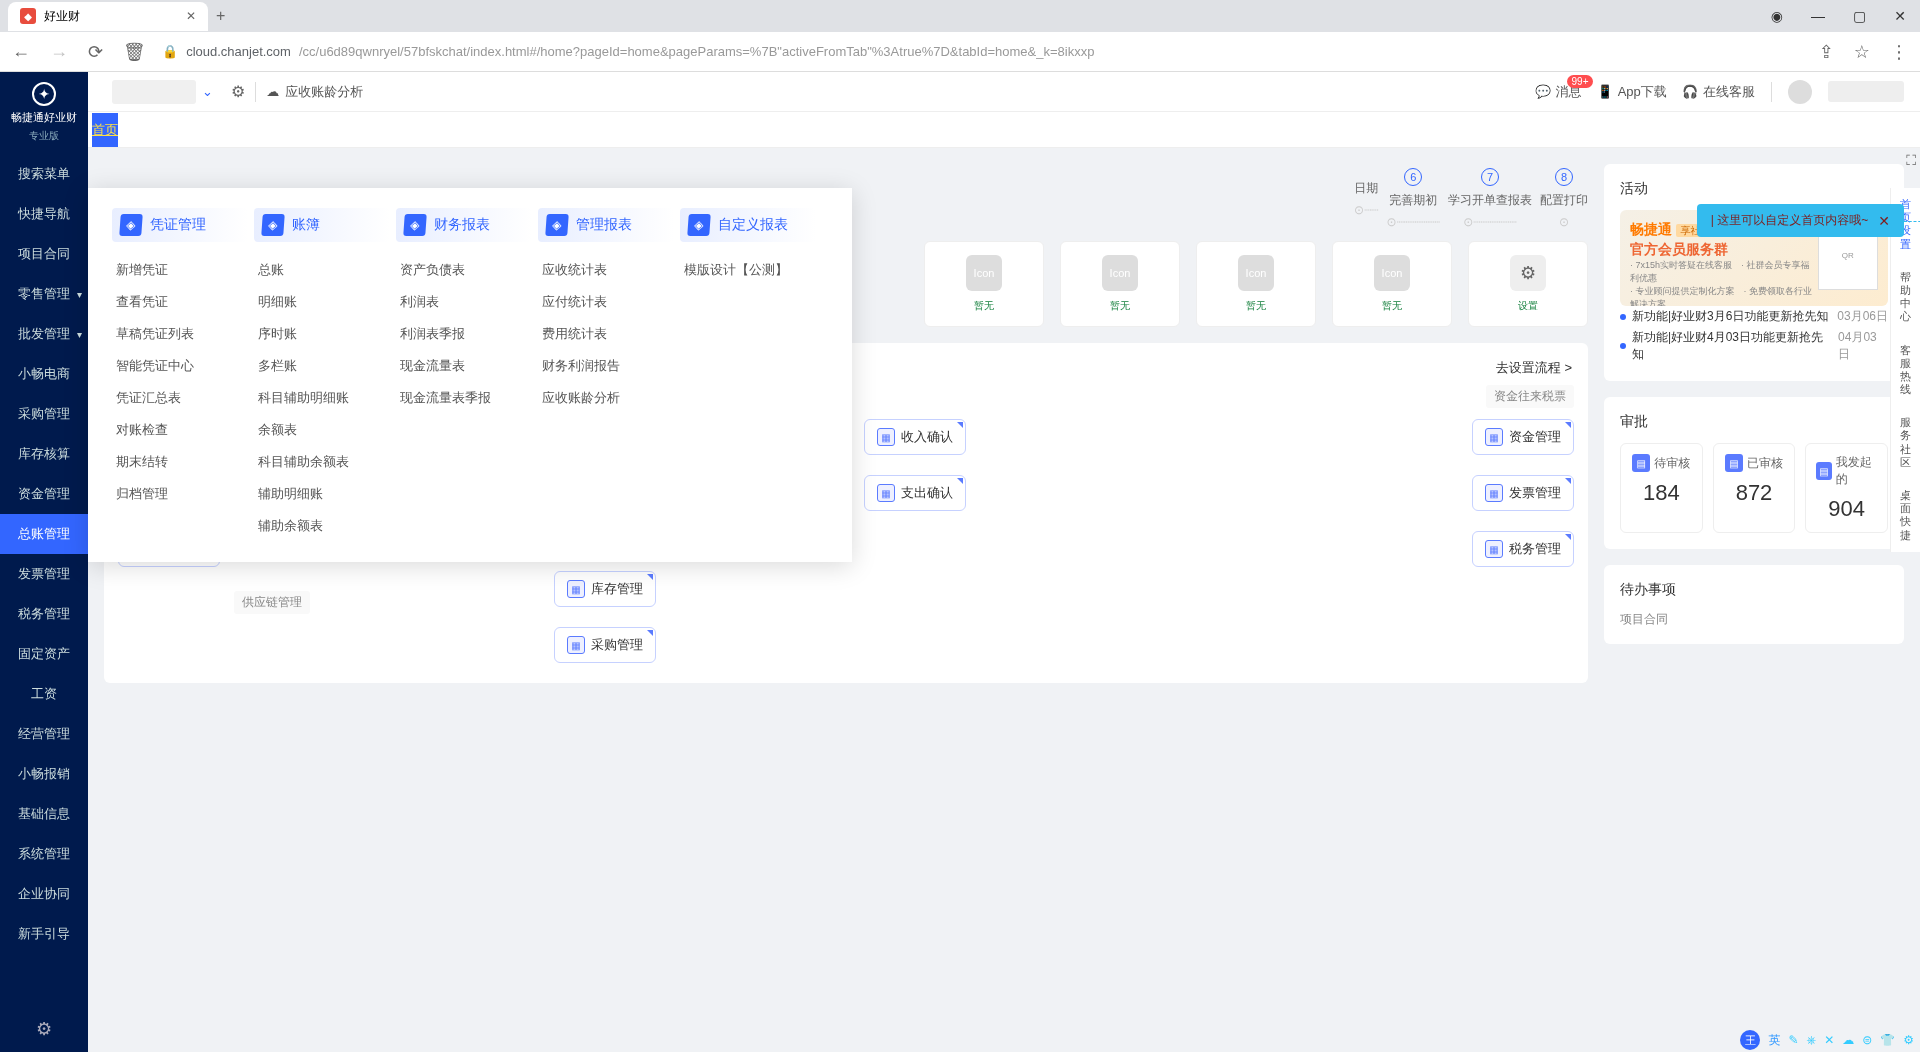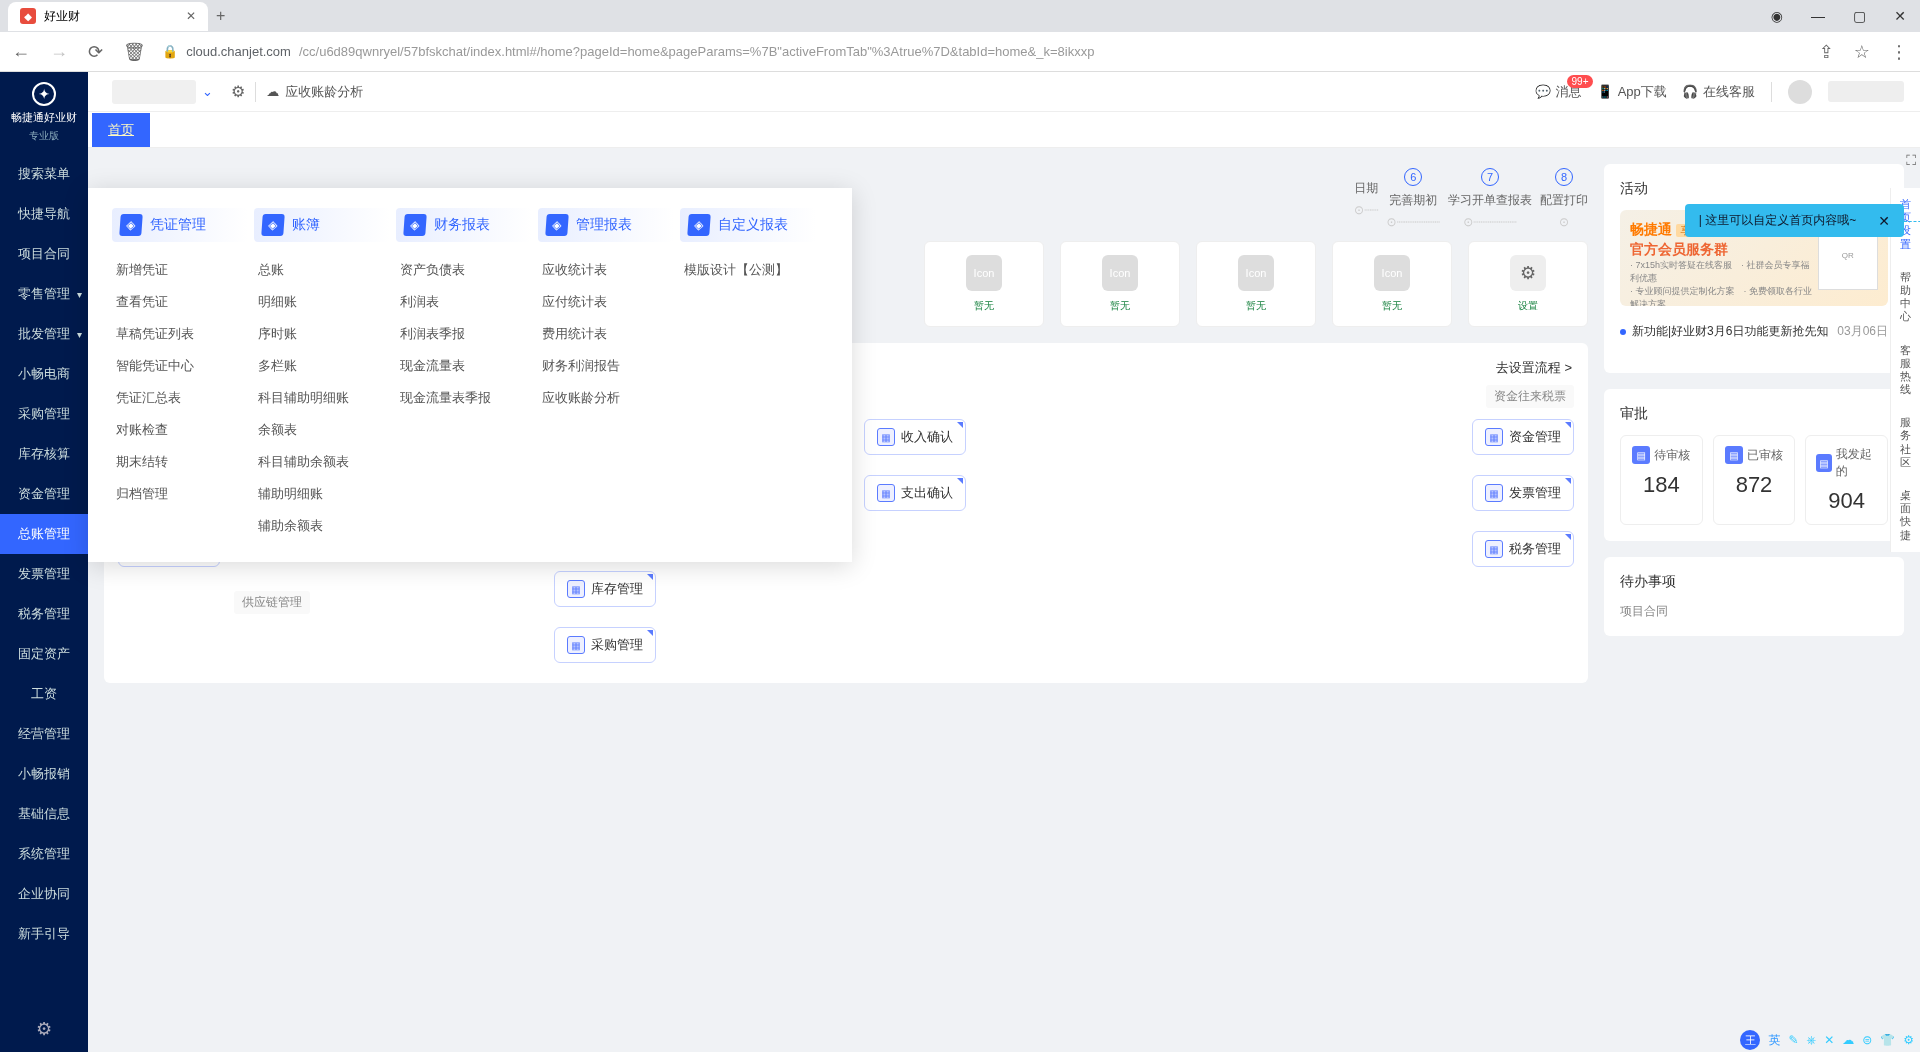--- a/index.html
+++ b/index.html
@@ -45,21 +45,21 @@
 .gear { color: #666; cursor: pointer; }
 .divider { width: 1px; height: 20px; background: #ddd; }
 .demo-link { display: flex; align-items: center; gap: 6px; font-size: 13px; color: #555; cursor: pointer; }
 .header-right { margin-left: auto; display: flex; align-items: center; gap: 16px; font-size: 13px; color: #555; }
 .hdr-item { display: flex; align-items: center; gap: 4px; cursor: pointer; position: relative; }
 .badge { position: absolute; top: -8px; right: -12px; background: #ff4d4f; color: #fff; font-size: 10px; padding: 1px 5px; border-radius: 8px; }
 .avatar { width: 24px; height: 24px; background: #ddd; border-radius: 50%; }
 .user-name { background: #eee; padding: 2px 20px; border-radius: 3px; font-size: 12px; color: #999; }
 
 .tabs-bar { height: 36px; background: #fff; display: flex; align-items: center; padding: 0 4px; border-bottom: 1px solid #eee; }
-.tab { padding: 8px 16px; font-size: 13px; background: #3366ff; color: #fef9c3; cursor: pointer; text-decoration: underline; }
+.tab { padding: 8px 0; font-size: 13px; background: #3366ff; color: #fde047; cursor: pointer; text-decoration: underline; }
 
 
 .content { flex: 1; padding: 16px; display: flex; gap: 16px; overflow: auto; position: relative; }
 .content-main { flex: 1; display: flex; flex-direction: column; gap: 16px; }
 .content-side { width: 300px; display: flex; flex-direction: column; gap: 16px; }
 .panel { background: #fff; border-radius: 6px; padding: 16px; }
 .panel-title { font-size: 14px; font-weight: 500; color: #333; margin-bottom: 12px; }
 
 
 .steps { display: flex; align-items: center; justify-content: flex-end; gap: 8px; font-size: 12px; color: #666; padding: 4px 0 12px; }
@@ -81,41 +81,41 @@
 .section-label { position: absolute; font-size: 12px; color: #888; background: #f9f9f9; padding: 3px 8px; border-radius: 3px; }
 .flow-node { position: absolute; display: flex; align-items: center; gap: 6px; padding: 8px 12px; background: #fff; border: 1px solid #c6d1ff; border-radius: 6px; font-size: 13px; color: #333; cursor: pointer; }
 .flow-node::before { content: ''; position: absolute; top: 2px; right: 2px; width: 0; height: 0; border-left: 6px solid transparent; border-top: 6px solid #5b7bff; }
 .flow-icon { width: 18px; height: 18px; background: #eef0ff; border: 1.5px solid #5b7bff; border-radius: 3px; display: flex; align-items: center; justify-content: center; color:#5b7bff; font-size:10px; }
 
 
 .promo { height: 96px; background: linear-gradient(135deg,#f5f0e6,#fdecd0); border-radius: 6px; display: flex; padding: 10px; position: relative; overflow:hidden; }
 .promo-text { font-size: 14px; font-weight: 600; color: #ff7a00; line-height: 1.4; }
 .promo-sub { font-size: 9px; color: #888; margin-top:0; }
 .qr { width: 70px; height: 70px; background: #fff; border: 1px solid #ddd; margin-left: auto; display:flex; align-items:center; justify-content:center; font-size:8px; color:#999; }
-.news-item { display: flex; align-items: center; font-size: 12px; color: #333; padding: 17px 0; gap: 6px; }
+.news-item { display: flex; align-items: center; font-size: 12px; color: #333; padding: 2px 0; gap: 6px; }
 .news-dot { width: 6px; height: 6px; background: #3366ff; border-radius: 50%; }
 .news-date { margin-left: auto; color: #999; }
 
 
 .approval-row { display: flex; gap: 10px; }
 .approval-card { flex: 1; border: 1px solid #eee; border-radius: 6px; padding: 10px; display: flex; flex-direction: column; align-items: center; gap: 8px; }
 .appr-top { display: flex; align-items: center; gap: 4px; font-size: 12px; color: #666; }
 .appr-icon { width: 18px; height: 18px; background: #5b7bff; border-radius: 3px; display:flex; align-items:center; justify-content:center; color:#fff; font-size:10px; }
 .appr-num { font-size: 22px; font-weight: 500; color: #333; }
 
 
 .mega { position: absolute; left: 88px; top: 116px; background: #fff; box-shadow: 0 4px 24px rgba(0,0,0,0.15); padding: 20px 24px; display: flex; gap: 6px; z-index: 100; width: 764px; }
 .mega-col { width: 136px; }
 .mega-head { display: flex; align-items: center; gap: 8px; padding: 6px 8px; background: linear-gradient(90deg,#e8eeff 0%, #fff 100%); border-radius: 4px; margin-bottom: 12px; }
 .mega-head-icon { width: 22px; height: 22px; background: #3366ff; border-radius: 3px; display:flex; align-items:center; justify-content:center; color:#fff; font-size:12px; transform: skew(-4deg); }
 .mega-head-text { font-size: 14px; color: #3366ff; font-weight: 500; }
 .mega-item { font-size: 13px; color: #555; padding: 7px 4px; cursor: pointer; }
 
 
-.hint { position: absolute; right: 16px; top: 132px; background: #33bbee; color: #0f172a; font-size: 12px; padding: 8px 14px; border-radius: 4px; display: flex; align-items: center; gap: 22px; z-index: 50; }
+.hint { position: absolute; right: 16px; top: 132px; background: #33bbee; color: #7f1d1d; font-size: 12px; padding: 8px 14px; border-radius: 4px; display: flex; align-items: center; gap: 10px; z-index: 50; }
 .hint::after { content:''; position:absolute; right:-22px; top:50%; width:22px; border-top:1.5px dashed #33bbee; }
 .hint-close { cursor: pointer; font-size: 14px; }
 .dock { position: absolute; right: 0; top: 116px; width: 30px; background: #fff; border-left: 1px solid #eee; display: flex; flex-direction: column; align-items: center; z-index: 40; }
 .dock-item { padding: 10px 4px; font-size: 11px; color: #555; text-align: center; cursor: pointer; writing-mode: horizontal-tb; line-height: 1.2; }
 .dock-item.active { color: #3366ff; }
 .expand-btn { position: absolute; right: 4px; top: 80px; font-size: 14px; color: #666; cursor: pointer; z-index: 60; }
 
 
 .tray { position: absolute; bottom: 2px; right: 6px; display: flex; gap: 8px; font-size: 12px; color: #3399ff; align-items:center; z-index:200; }
 .tray-badge { width: 20px; height: 20px; background: #3366ff; color: #fff; border-radius: 50%; display:flex; align-items:center; justify-content:center; font-size:11px; }
@@ -349,20 +349,25 @@
               <div class="promo-text" style="color:#e63;">官方会员服务群</div>
               <div class="promo-sub">· 7x15h实时答疑在线客服　· 社群会员专享福利优惠<br>· 专业顾问提供定制化方案　· 免费领取各行业解决方案</div>
             </div>
             <div class="qr">QR</div>
           </div>
           <div class="news-item">
               <span class="news-dot"></span>
               <span>新功能|好业财3月6日功能更新抢先知</span>
               <span class="news-date">03月06日</span>
             </div>
+          <div class="news-item">
+              <span class="news-dot"></span>
+              <span>新功能|好业财4月03日功能更新抢先知</span>
+              <span class="news-date">04月03日</span>
+            </div>
         </div>
 
         <div class="panel">
           <div class="panel-title">审批</div>
           <div class="approval-row" id="approval-row">
               <div class="approval-card">
                 <div class="appr-top">
                   <span class="appr-icon">▤</span>
                   <span>待审核</span>
                 </div>

